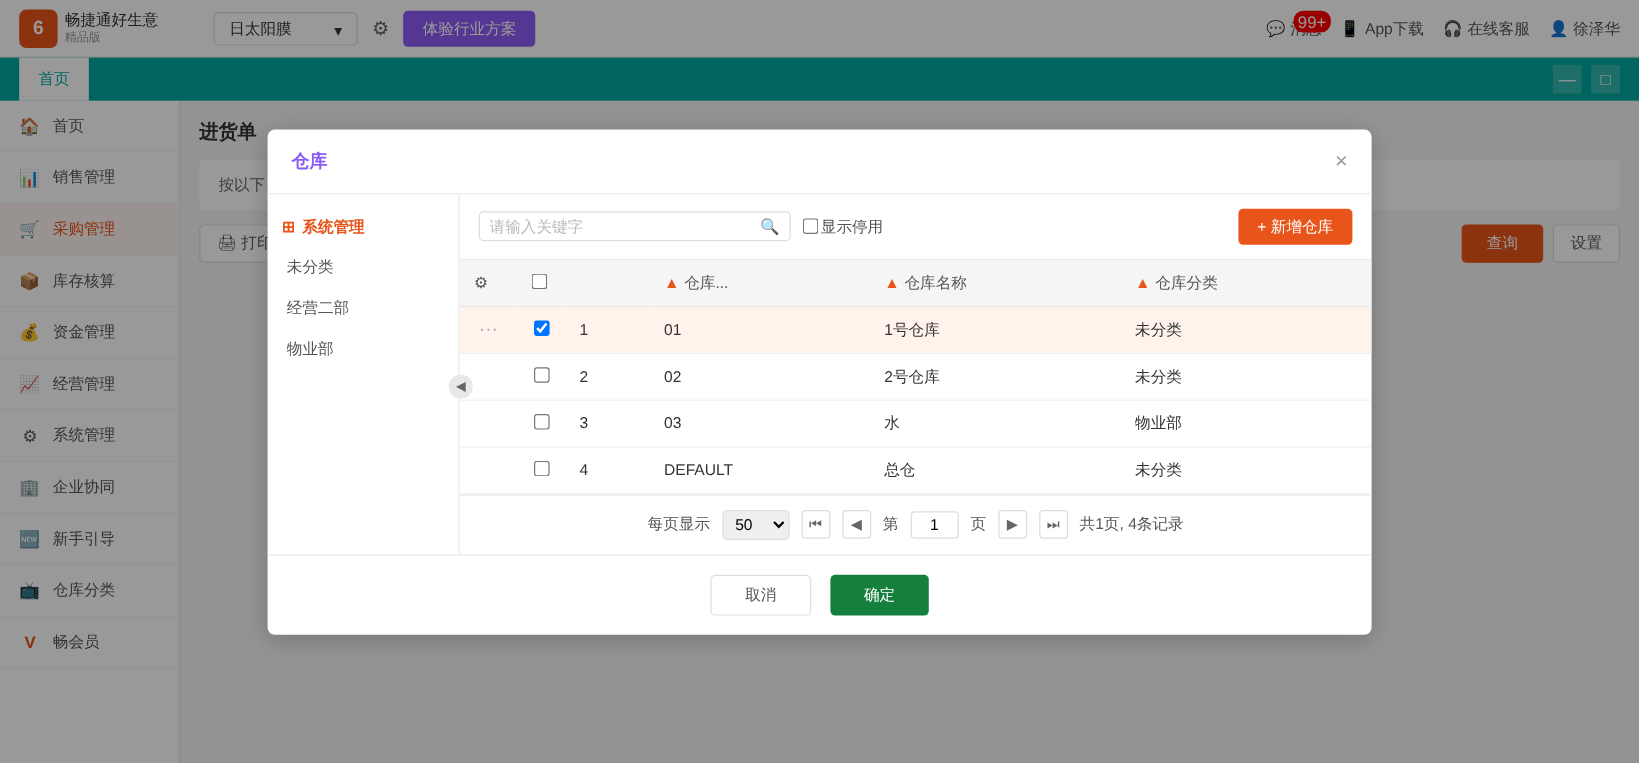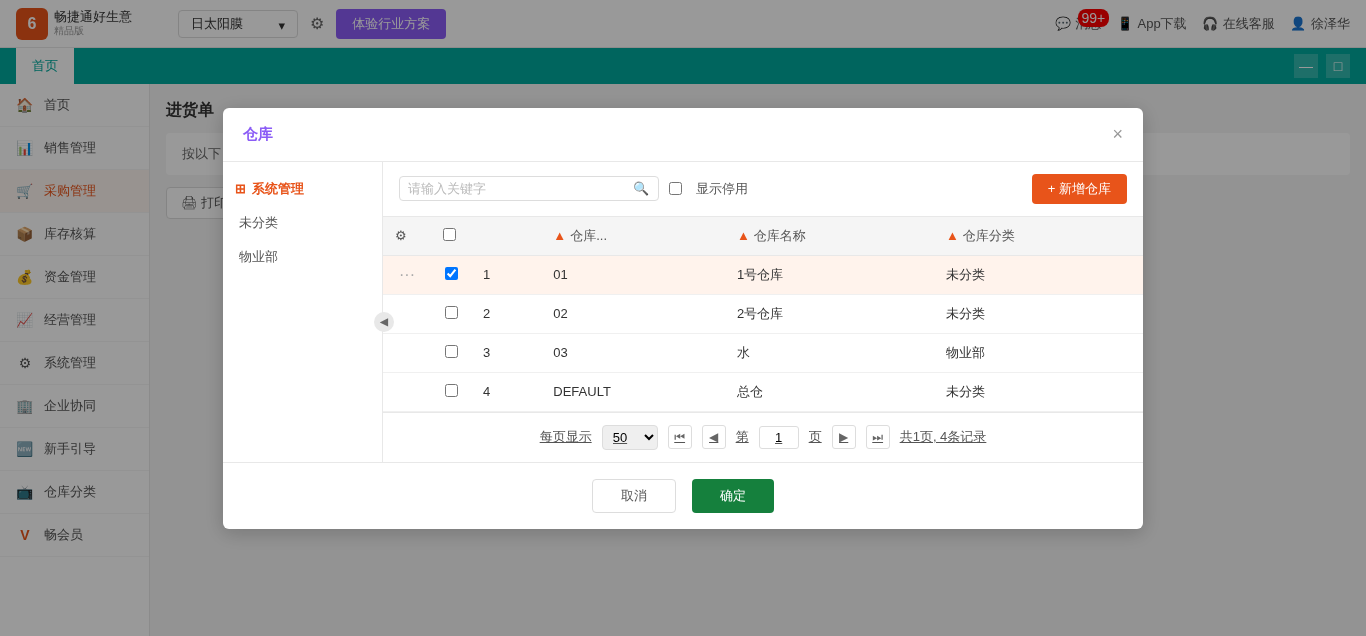--- a/index.html
+++ b/index.html
@@ -315,21 +315,21 @@
       border: none;
       outline: none;
       font-size: 13px;
       flex: 1;
       color: #333;
     }
     .search-input-wrap input::placeholder { color: #bbb; }
     .show-disabled-wrap {
       display: flex;
       align-items: center;
-      gap: 14px;
+      gap: 2px;
       font-size: 13px;
       color: #555;
     }
     .add-btn {
       background: #e8541a;
       color: #fff;
       border: none;
       padding: 6px 16px;
       border-radius: 4px;
       cursor: pointer;
@@ -377,21 +377,20 @@
     }
     .modal-pagination {
       display: flex;
       align-items: center;
       justify-content: center;
       padding: 12px 16px;
       border-top: 1px solid #e8e8e8;
       gap: 10px;
       font-size: 13px;
       color: #555;
-      text-decoration: underline;
     }
     .page-size-select {
       border: 1px solid #ddd;
       border-radius: 4px;
       padding: 3px 6px;
       font-size: 13px;
     }
     .page-btn {
       width: 24px;
       height: 24px;
@@ -545,20 +544,24 @@
 
   <div class="content-area">
     <div class="page-title">进货单</div>
     <div class="filter-bar">
       <span class="filter-label">按以下</span>
     </div>
     <div class="toolbar">
       <button class="tool-btn">🖨 打印 ▾</button>
       <button class="tool-btn">⬆ 导出 ▾</button>
       <button class="tool-btn">↺ 刷新</button>
+      <div style="margin-left:auto;display:flex;gap:8px;">
+        <button class="tool-btn query">查询</button>
+        <button class="tool-btn setting">设置</button>
+      </div>
     </div>
   </div>
 </div>
 
 <div class="modal-overlay">
   <div class="modal">
 
     <div class="modal-header">
       <span class="modal-title">仓库</span>
       <button class="modal-close">×</button>
@@ -566,20 +569,21 @@
 
     <div class="modal-body">
 
       <div class="modal-sidebar modal-sidebar-relative">
         <div class="modal-sidebar-header">
           <span style="color:#e8541a;">⊞</span>
           <span>系统管理</span>
           <span class="modal-sidebar-collapse">◀</span>
         </div>
         <div class="modal-sidebar-item">未分类</div>
+        <div class="modal-sidebar-item">经营二部</div>
         <div class="modal-sidebar-item">物业部</div>
       </div>
 
       <div class="modal-content">
 
         <div class="modal-toolbar">
           <div class="search-input-wrap">
             <input type="text" placeholder="请输入关键字" style="">
             <span style="color:#bbb;">🔍</span>
           </div>

